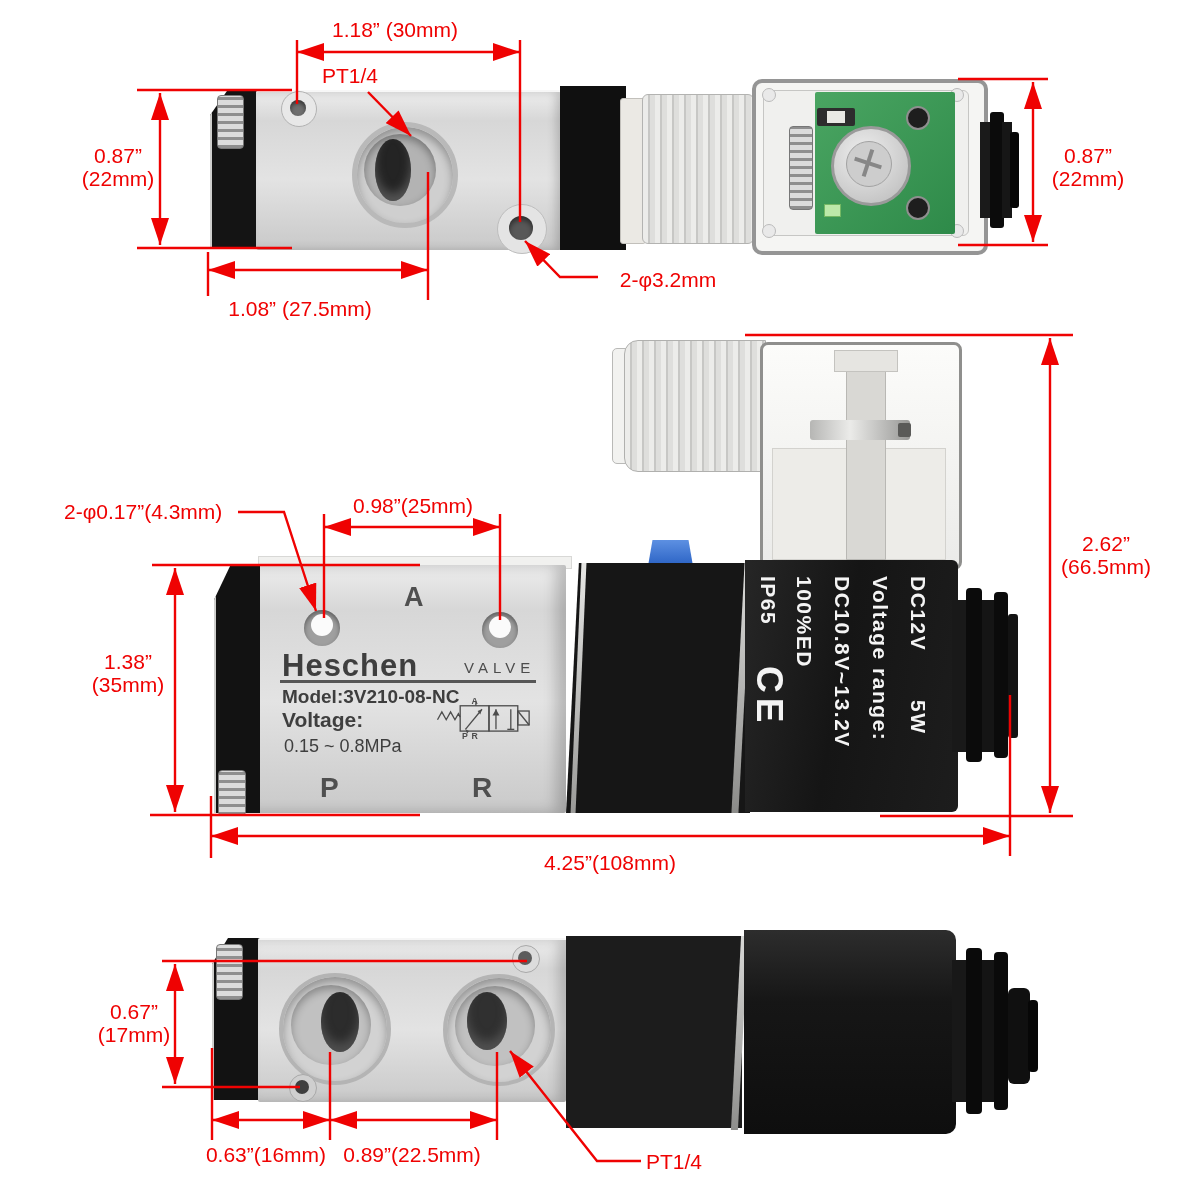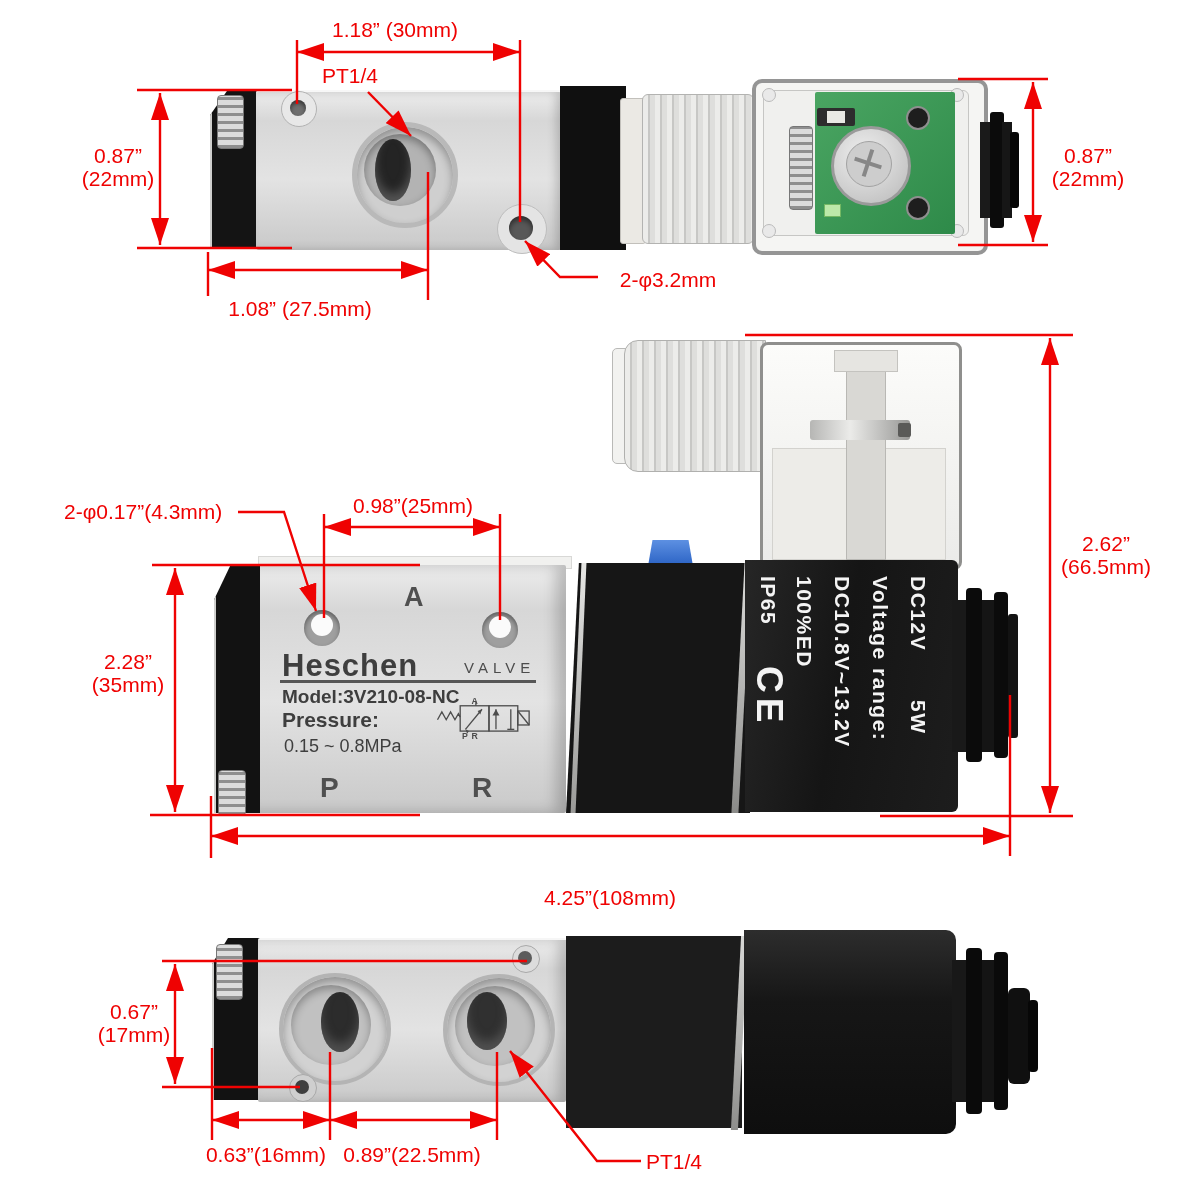--- a/index.html
+++ b/index.html
@@ -130,21 +130,21 @@
     <div class="hole-ring" style="left:304px;top:610px;width:36px;height:36px;background:#9f9f9f;box-shadow:inset 0 3px 5px rgba(0,0,0,.4);"></div>
     <div class="hole-ring" style="left:311px;top:614px;width:22px;height:22px;background:#fbfbfb;"></div>
     <div class="hole-ring" style="left:482px;top:612px;width:36px;height:36px;background:#9f9f9f;box-shadow:inset 0 3px 5px rgba(0,0,0,.4);"></div>
     <div class="hole-ring" style="left:489px;top:616px;width:22px;height:22px;background:#fbfbfb;"></div>
 
     <div class="abs" style="left:404px;top:582px;font-size:27px;font-weight:bold;color:#4f4f4f;">A</div>
     <div class="abs" style="left:282px;top:648px;font-size:31px;font-weight:bold;color:#3e3e3e;letter-spacing:1px;">Heschen</div>
     <div class="abs" style="left:464px;top:659px;font-size:15px;color:#4c4c4c;letter-spacing:5px;">VALVE</div>
     <div class="abs" style="left:280px;top:680px;width:256px;height:3px;background:#565656;"></div>
     <div class="abs" style="left:282px;top:686px;font-size:19px;font-weight:bold;color:#3e3e3e;">Model:3V210-08-NC</div>
-    <div class="abs" style="left:282px;top:708px;font-size:21px;font-weight:bold;color:#3e3e3e;">Pressure:</div>
+    <div class="abs" style="left:282px;top:708px;font-size:21px;font-weight:bold;color:#3e3e3e;">Voltage:</div>
     <div class="abs" style="left:284px;top:736px;font-size:18px;color:#3e3e3e;">0.15 ~ 0.8MPa</div>
     <div class="abs" style="left:320px;top:772px;font-size:28px;font-weight:bold;color:#4f4f4f;">P</div>
     <div class="abs" style="left:472px;top:772px;font-size:28px;font-weight:bold;color:#4f4f4f;">R</div>
 
     <svg class="abs" style="left:434px;top:696px;" width="96" height="44" viewBox="0 0 110 50">
       <g stroke="#4c4c4c" stroke-width="1.5" fill="none">
         <path d="M4 27 l5 -9 5 9 5 -9 5 9 4 -7 2 4"></path>
         <rect x="30" y="11" width="33" height="29"></rect>
         <rect x="63" y="11" width="33" height="29"></rect>
         <line x1="36" y1="38" x2="55" y2="15"></line>
@@ -161,28 +161,28 @@
         <polygon points="36,38 40,40 38,43"></polygon>
         <text x="43" y="9" font-size="10" font-weight="bold">A</text>
         <text x="32" y="49" font-size="10" font-weight="bold">P</text>
         <text x="43" y="49" font-size="10" font-weight="bold">R</text>
       </g>
     </svg>
 
     <div class="dim" style="left:64px;top:500px;width:175px;text-align:left;">2-φ0.17”(4.3mm)</div>
     <div class="dim" style="left:333px;top:494px;width:160px;">0.98”(25mm)</div>
     <div class="dim" style="left:68px;top:650px;width:120px;">
-      <div>2.28”</div>
+      <div>1.38”</div>
       <div>(35mm)</div>
     </div>
     <div class="dim" style="left:1040px;top:532px;width:132px;">
       <div>2.62”</div>
       <div>(66.5mm)</div>
     </div>
-    <div class="dim" style="left:510px;top:851px;width:200px;margin-top:35px;">4.25”(108mm)</div>
+    <div class="dim" style="left:510px;top:851px;width:200px;">4.25”(108mm)</div>
   </section>
 
   <section class="abs" style="inset:0">
     <div class="abs" style="left:212px;top:938px;width:48px;height:162px;background:#121212;
                 clip-path:polygon(32% 0,100% 0,100% 100%,0 100%,0 16%);border-left:2px solid #cfcfcd;"></div>
     <div class="abs clipmetal" style="left:216px;top:944px;width:25px;height:54px;"></div>
     <div class="abs silver" style="left:258px;top:938px;width:308px;height:162px;border-top:2px solid #f6f6f6;border-radius:2px;
                 box-shadow:inset -8px 0 12px rgba(0,0,0,.18);"></div>
 
     <div class="hole-ring" style="left:279px;top:973px;width:104px;height:104px;background:#d2d2d2;border:4px solid #b4b4b4;

